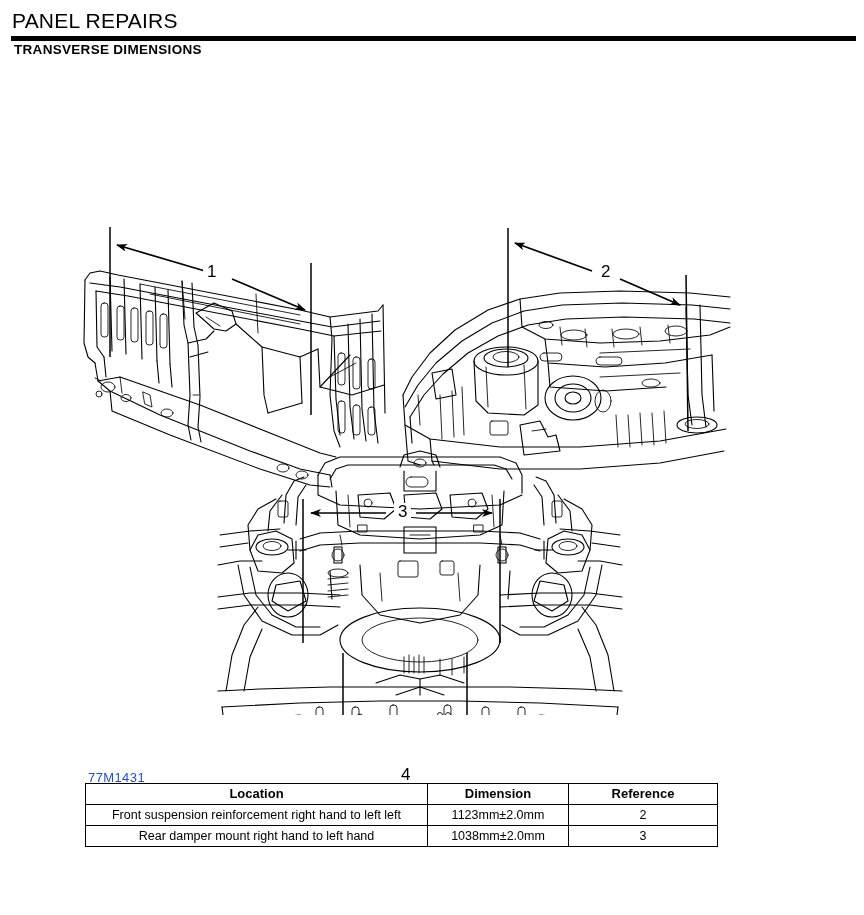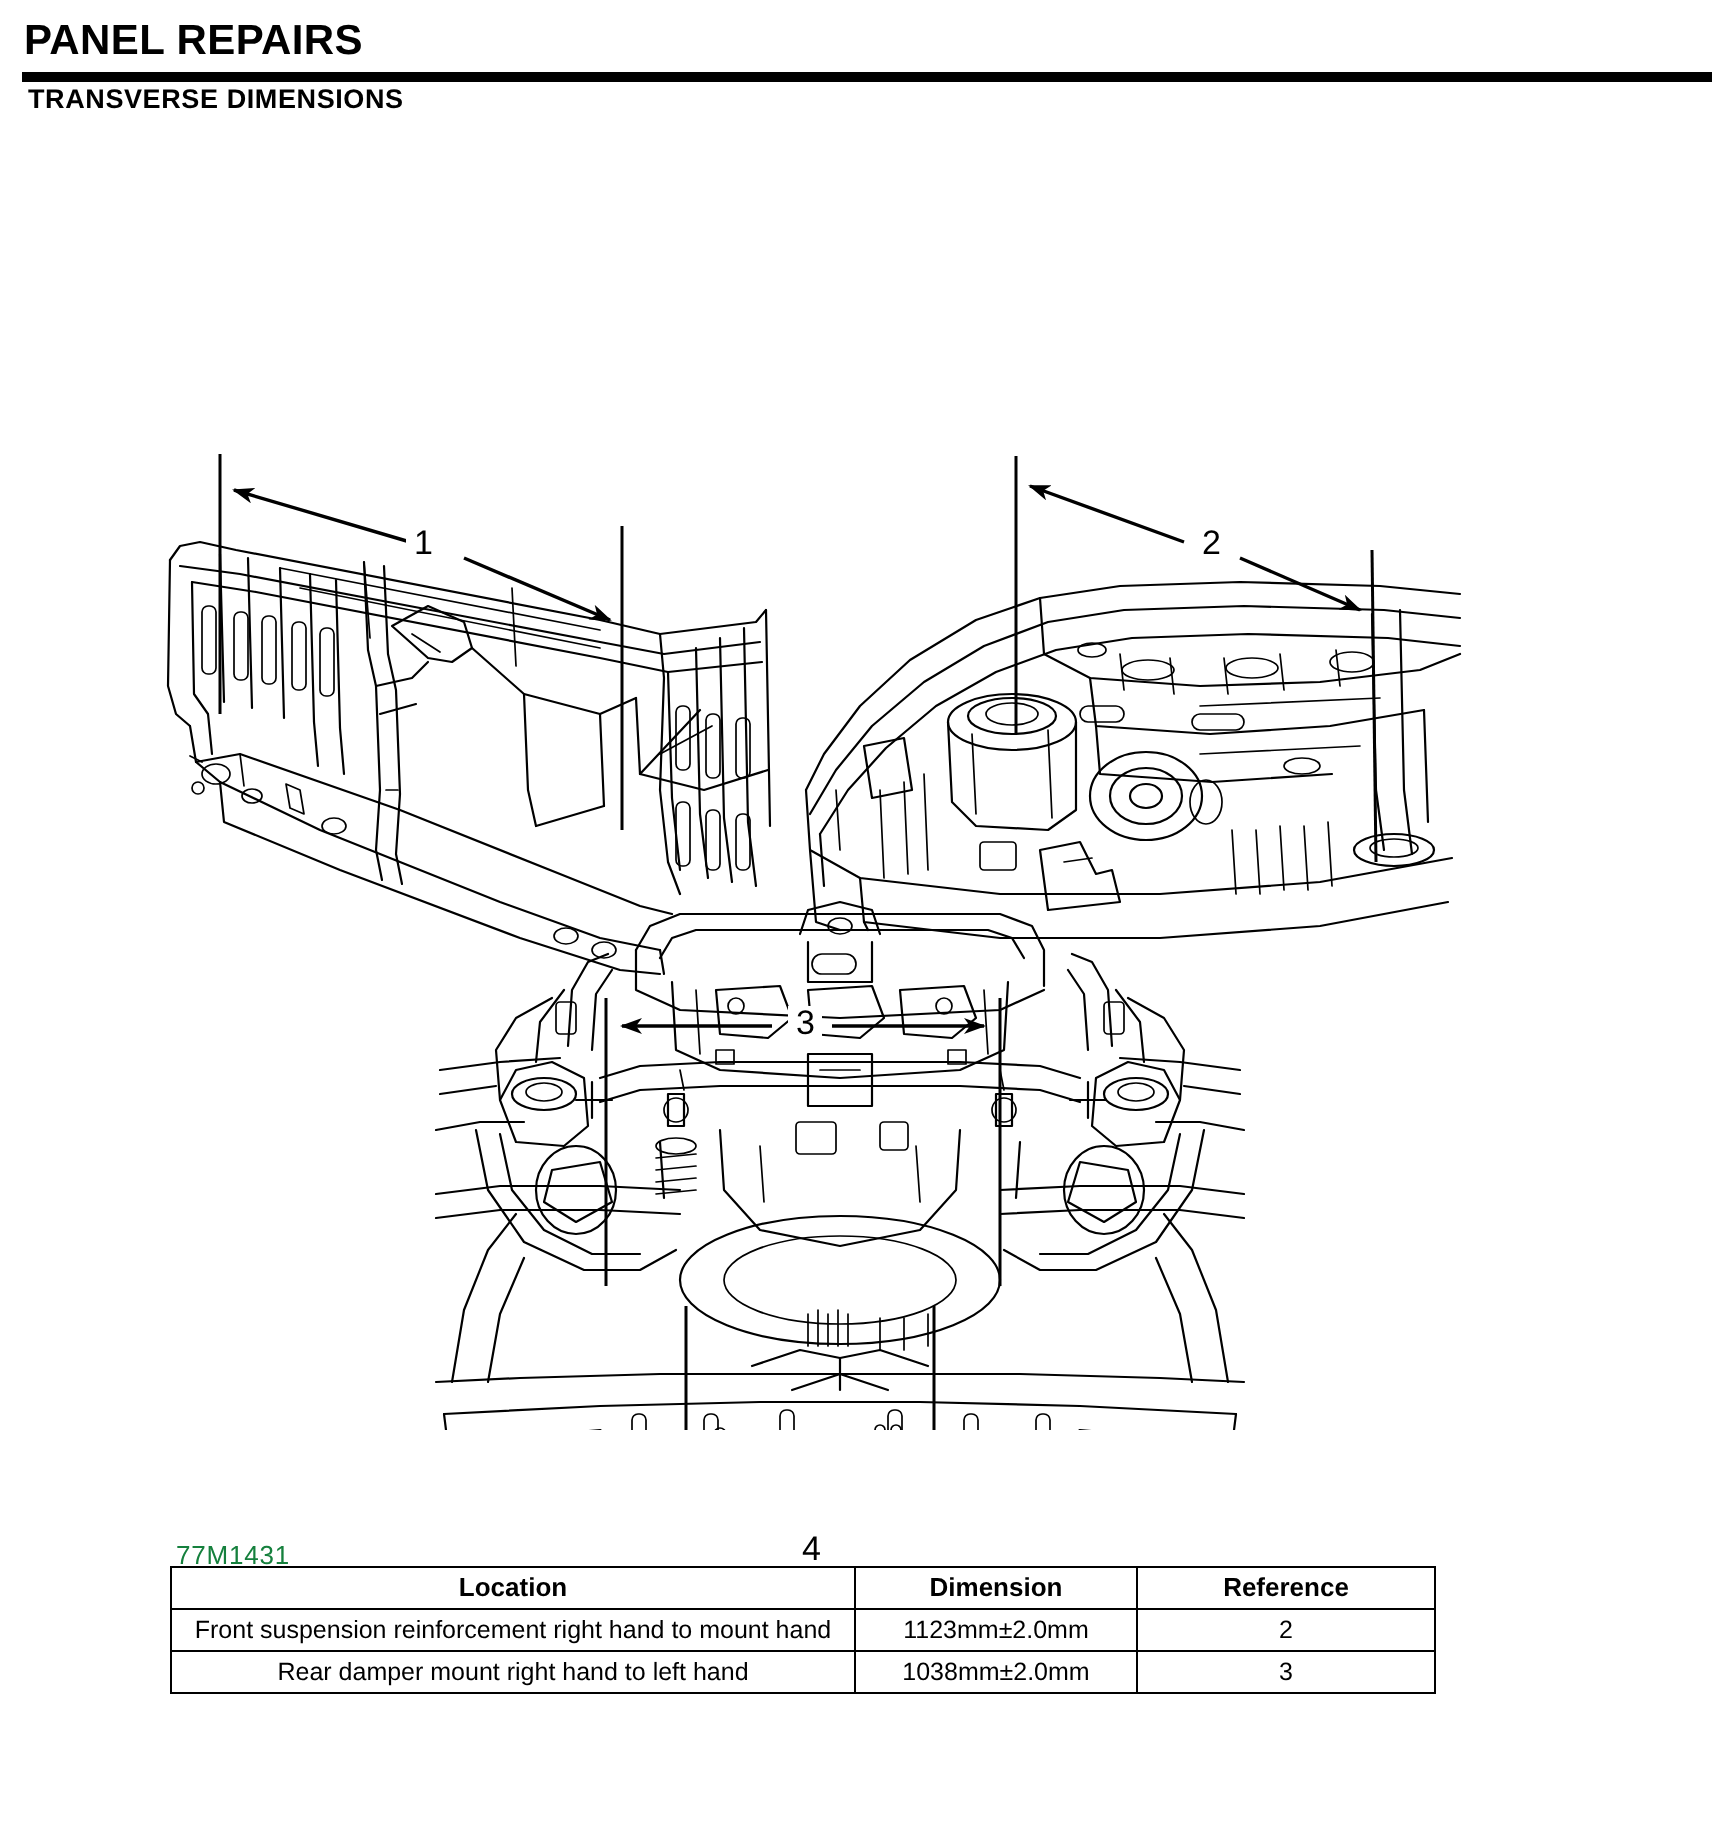--- a/index.html
+++ b/index.html
@@ -16,21 +16,21 @@
     color: #000000;
     overflow: hidden;
   }
 
   
   #page-title {
     position: absolute;
     left: 12px;
     top: 8px;
     font-size: 21px;
-    font-weight: 700;
+    font-weight: 400;
     letter-spacing: 0.2px;
     line-height: 26px;
     white-space: nowrap;
   }
   #title-rule {
     position: absolute;
     left: 11px;
     top: 36px;
     width: 845px;
     height: 5px;
@@ -58,21 +58,21 @@
     position: absolute;
     left: 0;
     top: 0;
   }
   #figure-caption {
     position: absolute;
     left: 88px;
     top: 675px;
     font-size: 13px;
     letter-spacing: 0.4px;
-    color: #15803d;
+    color: #1d4ed8;
     white-space: nowrap;
   }
 
   
   .dim-label {
     position: absolute;
     font-size: 17px;
     font-family: "Liberation Sans", sans-serif;
     color: #000000;
     background: #ffffff;
@@ -459,21 +459,21 @@
     </colgroup>
     <thead>
       <tr>
         <th>Location</th>
         <th>Dimension</th>
         <th>Reference</th>
       </tr>
     </thead>
     <tbody>
       <tr>
-        <td>Front suspension reinforcement right hand to mount hand</td>
+        <td>Front suspension reinforcement right hand to left left</td>
         <td>1123mm±2.0mm</td>
         <td>2</td>
       </tr>
       <tr>
         <td>Rear damper mount right hand to left hand</td>
         <td>1038mm±2.0mm</td>
         <td>3</td>
       </tr>
     </tbody>
   </table>

